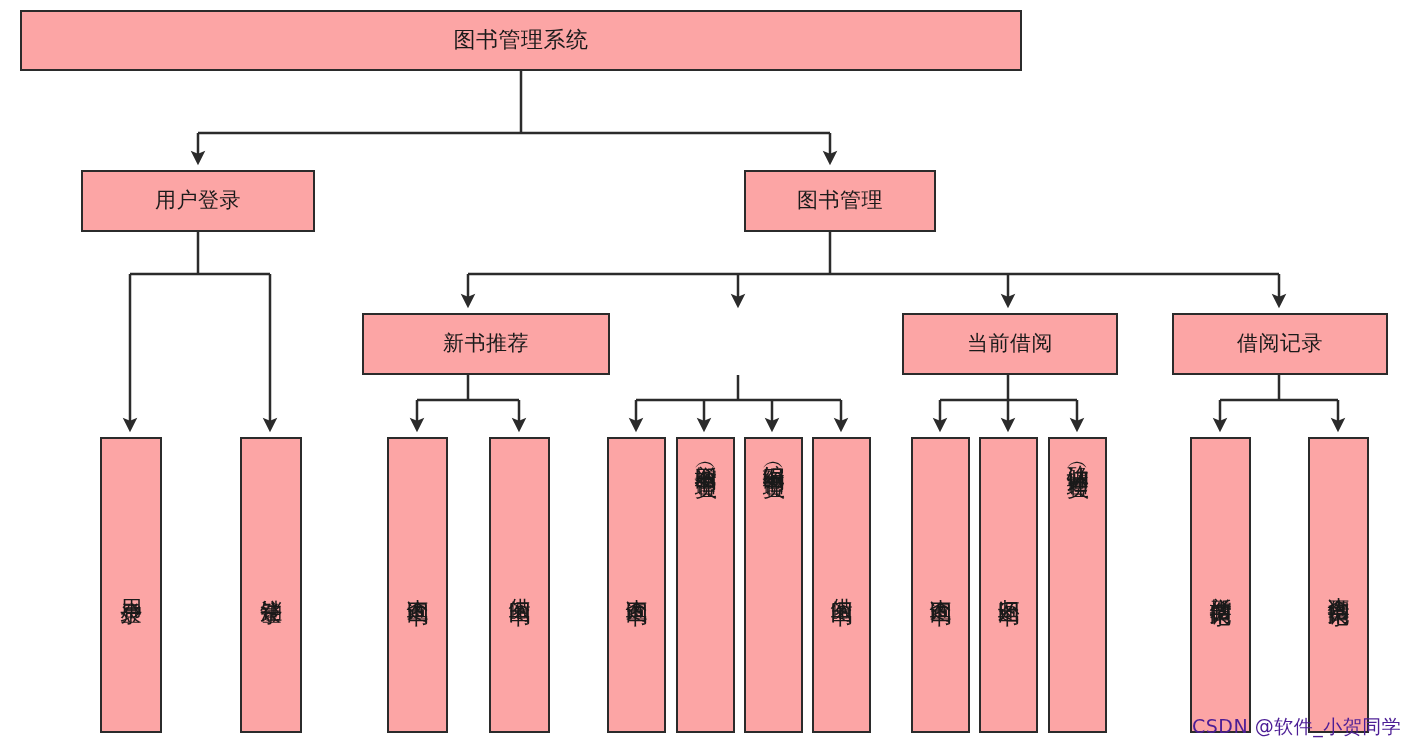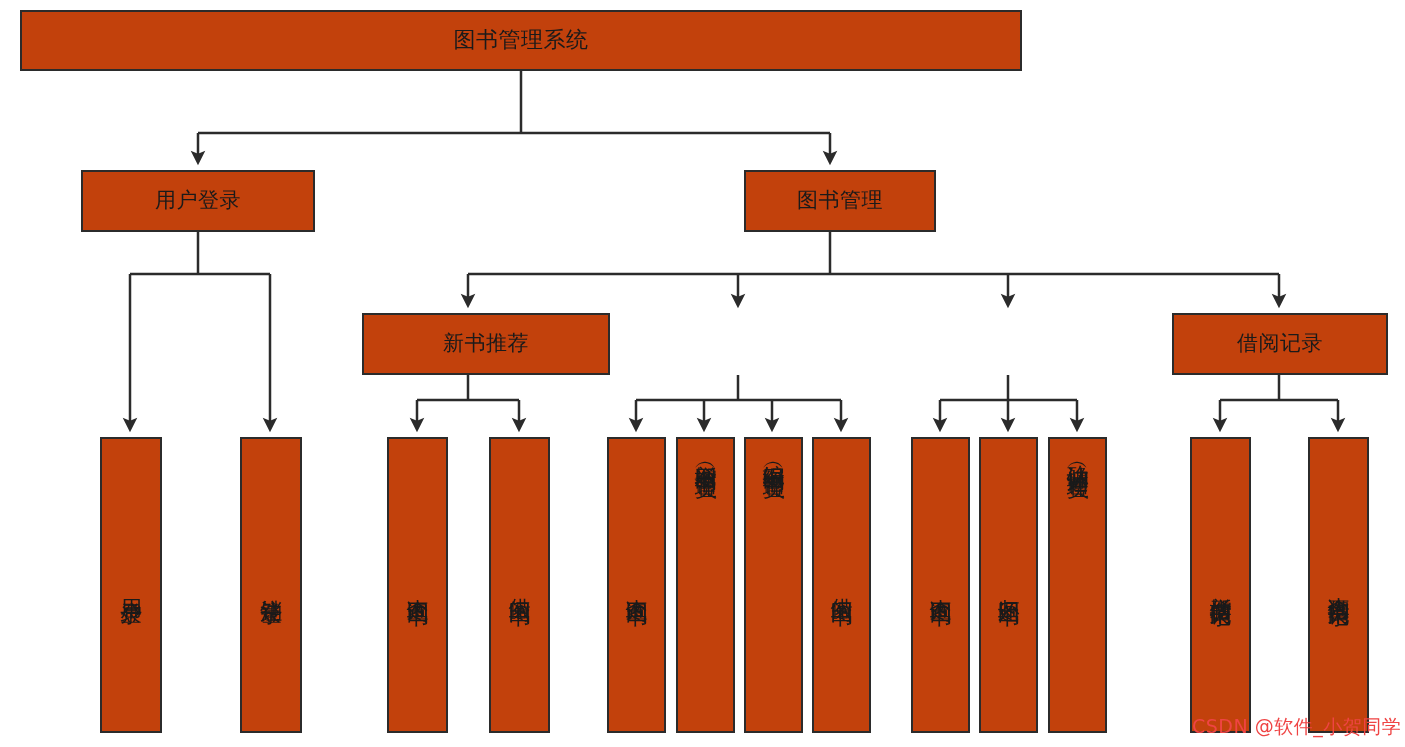--- a/index.html
+++ b/index.html
@@ -23,21 +23,21 @@
     position: absolute;
     left: 0;
     top: 0;
     width: 1405px;
     height: 747px;
     pointer-events: none;
   }
   .node {
     position: absolute;
     box-sizing: border-box;
-    background: #c2410c;
+    background: #fca5a5;
     border: 2.5px solid #2b2b2b;
     display: flex;
     align-items: center;
     justify-content: center;
     overflow: hidden;
   }
   .node .label {
     color: #1a1a1a;
     letter-spacing: 0.5px;
     white-space: nowrap;
@@ -63,21 +63,21 @@
     letter-spacing: 2px;
     white-space: normal;
     max-height: 100%;
   }
   .node.vert.mid {
     align-items: center;
     padding-top: 0;
   }
   .watermark {
     position: absolute;
-    color: #ef4444;
+    color: #4c1d95;
     font-size: 19px;
     white-space: nowrap;
     letter-spacing: 0.5px;
     font-family: "DejaVu Sans", "Liberation Sans", sans-serif;
   }
 </style>
 </head>
 <body>
 
 <div id="diagram-root">
@@ -139,20 +139,23 @@
   <div class="node horiz" style="left:81px; top:170px; width:234px; height:62px;">
     <span class="label">用户登录</span>
   </div>
   <div class="node horiz" style="left:712px; top:170px; width:192px; height:62px;margin-left:32px;">
     <span class="label">图书管理</span>
   </div>
 
   <div class="node horiz" style="left:362px; top:313px; width:248px; height:62px;">
     <span class="label">新书推荐</span>
   </div>
+  <div class="node horiz" style="left:902px; top:313px; width:216px; height:62px;">
+    <span class="label">当前借阅</span>
+  </div>
   <div class="node horiz" style="left:1172px; top:313px; width:216px; height:62px;font-family:Liberation Serif, serif;">
     <span class="label">借阅记录</span>
   </div>
 
   <div class="node vert mid" style="left:100px; top:437px; width:62px; height:296px;">
     <span class="label">用户登录</span>
   </div>
   <div class="node vert mid" style="left:240px; top:437px; width:62px; height:296px;">
     <span class="label">注销登录</span>
   </div>

